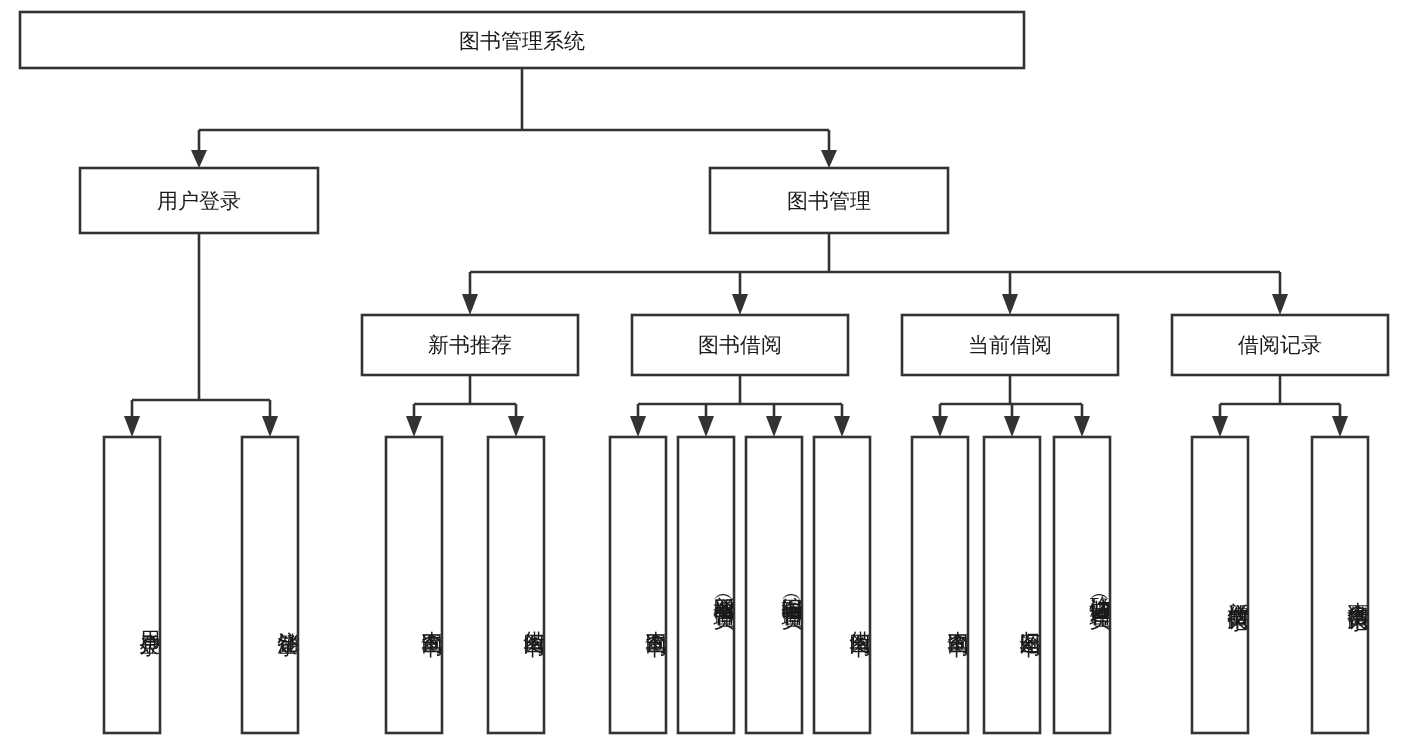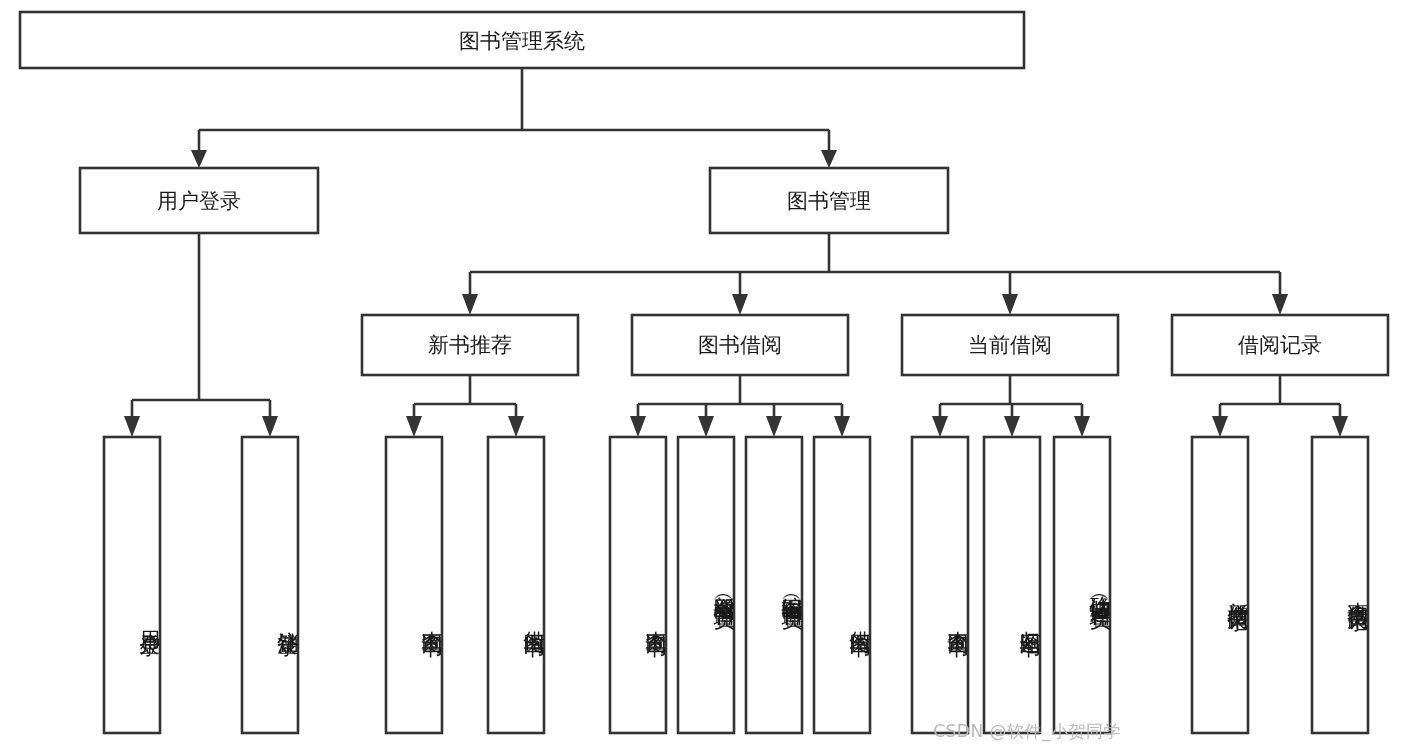--- a/index.html
+++ b/index.html
@@ -213,15 +213,14 @@
   <div class="leaf-label" style="left:746px; top:443px; width:56px; height:290px;">编辑图书（管理员）</div>
   <div class="leaf-label" style="left:814px; top:503px; width:56px; height:230px;">借阅图书</div>
 
   <div class="leaf-label" style="left:912px; top:503px; width:56px; height:230px;">查询图书</div>
   <div class="leaf-label" style="left:984px; top:503px; width:56px; height:230px;">归还图书</div>
   <div class="leaf-label" style="left:1054px; top:443px; width:56px; height:290px;">确认归还（管理员）</div>
 
   <div class="leaf-label" style="left:1192px; top:448px; width:56px; height:285px;">新增借阅记录</div>
   <div class="leaf-label" style="left:1312px; top:448px; width:56px; height:285px;">查询借阅记录</div>
 
-  <div class="watermark">CSDN @软件_小贺同学</div>
 
 </div>
 
 </body></html>

